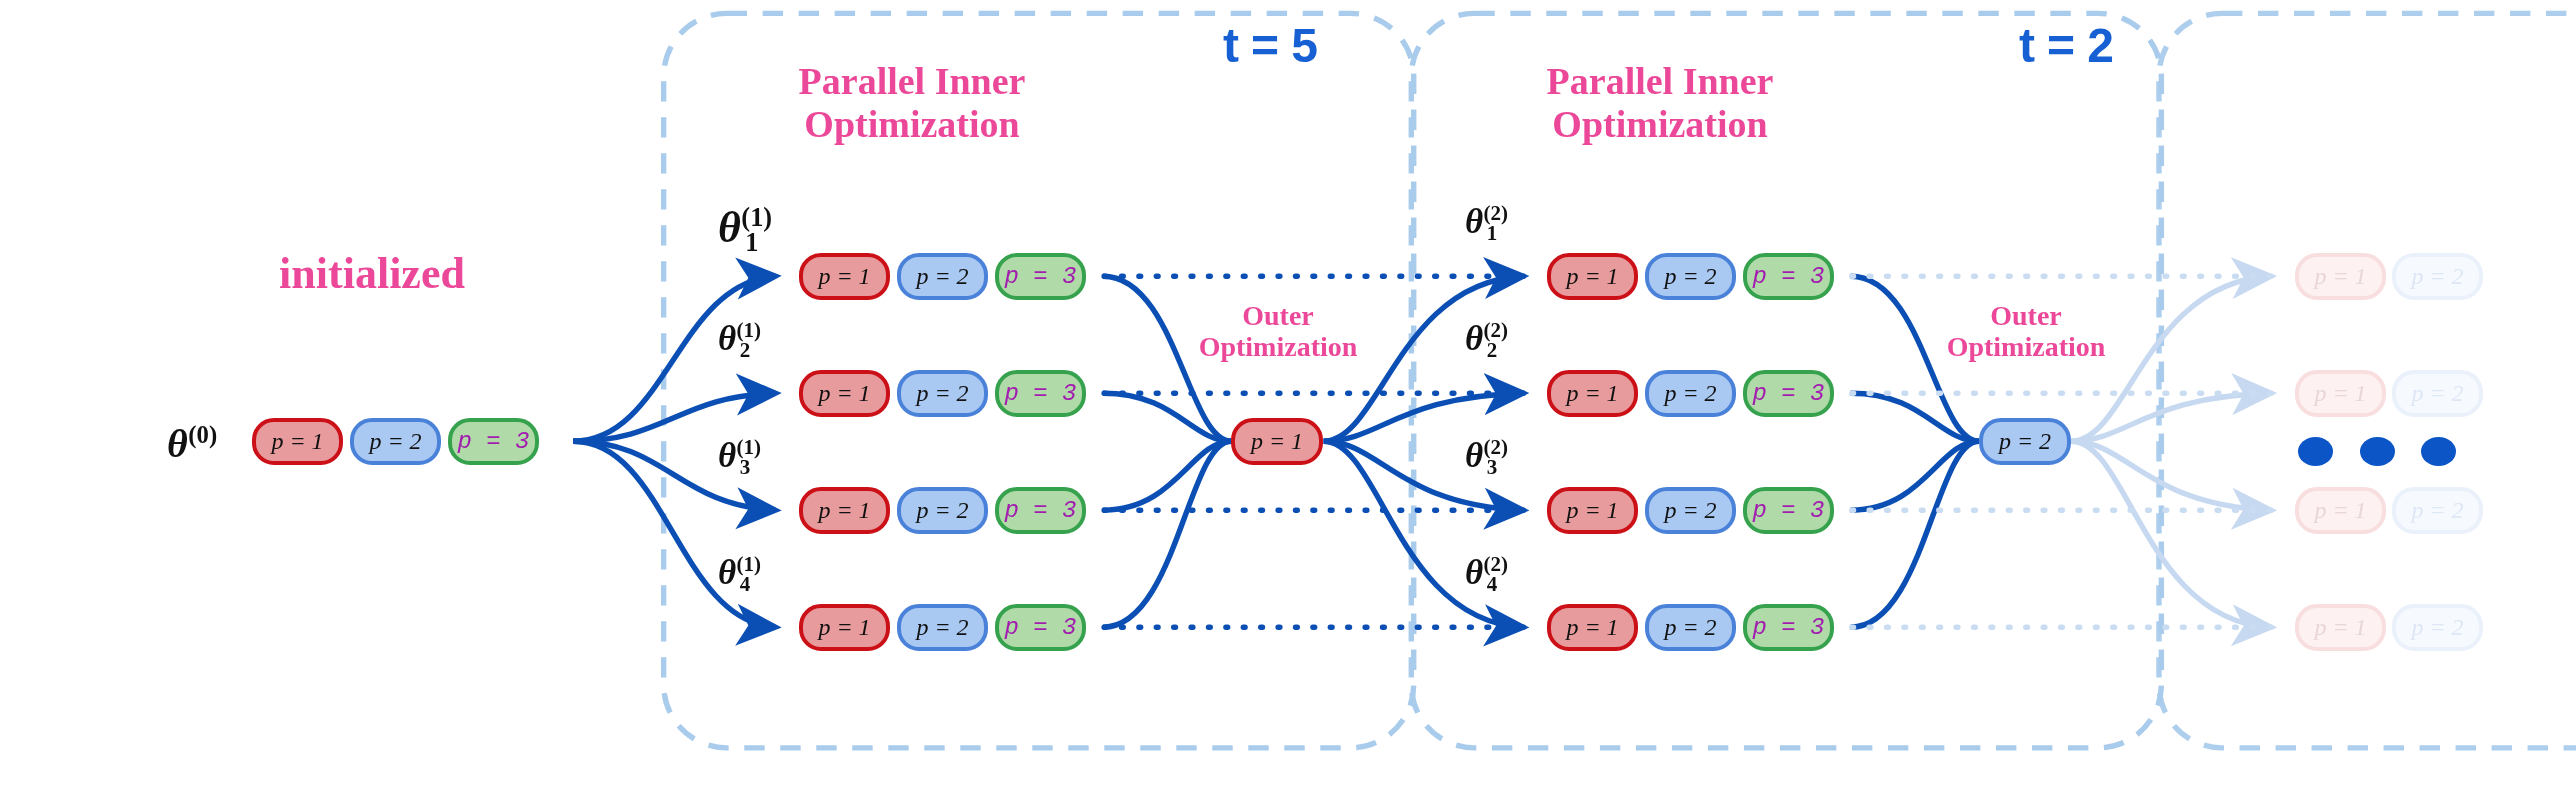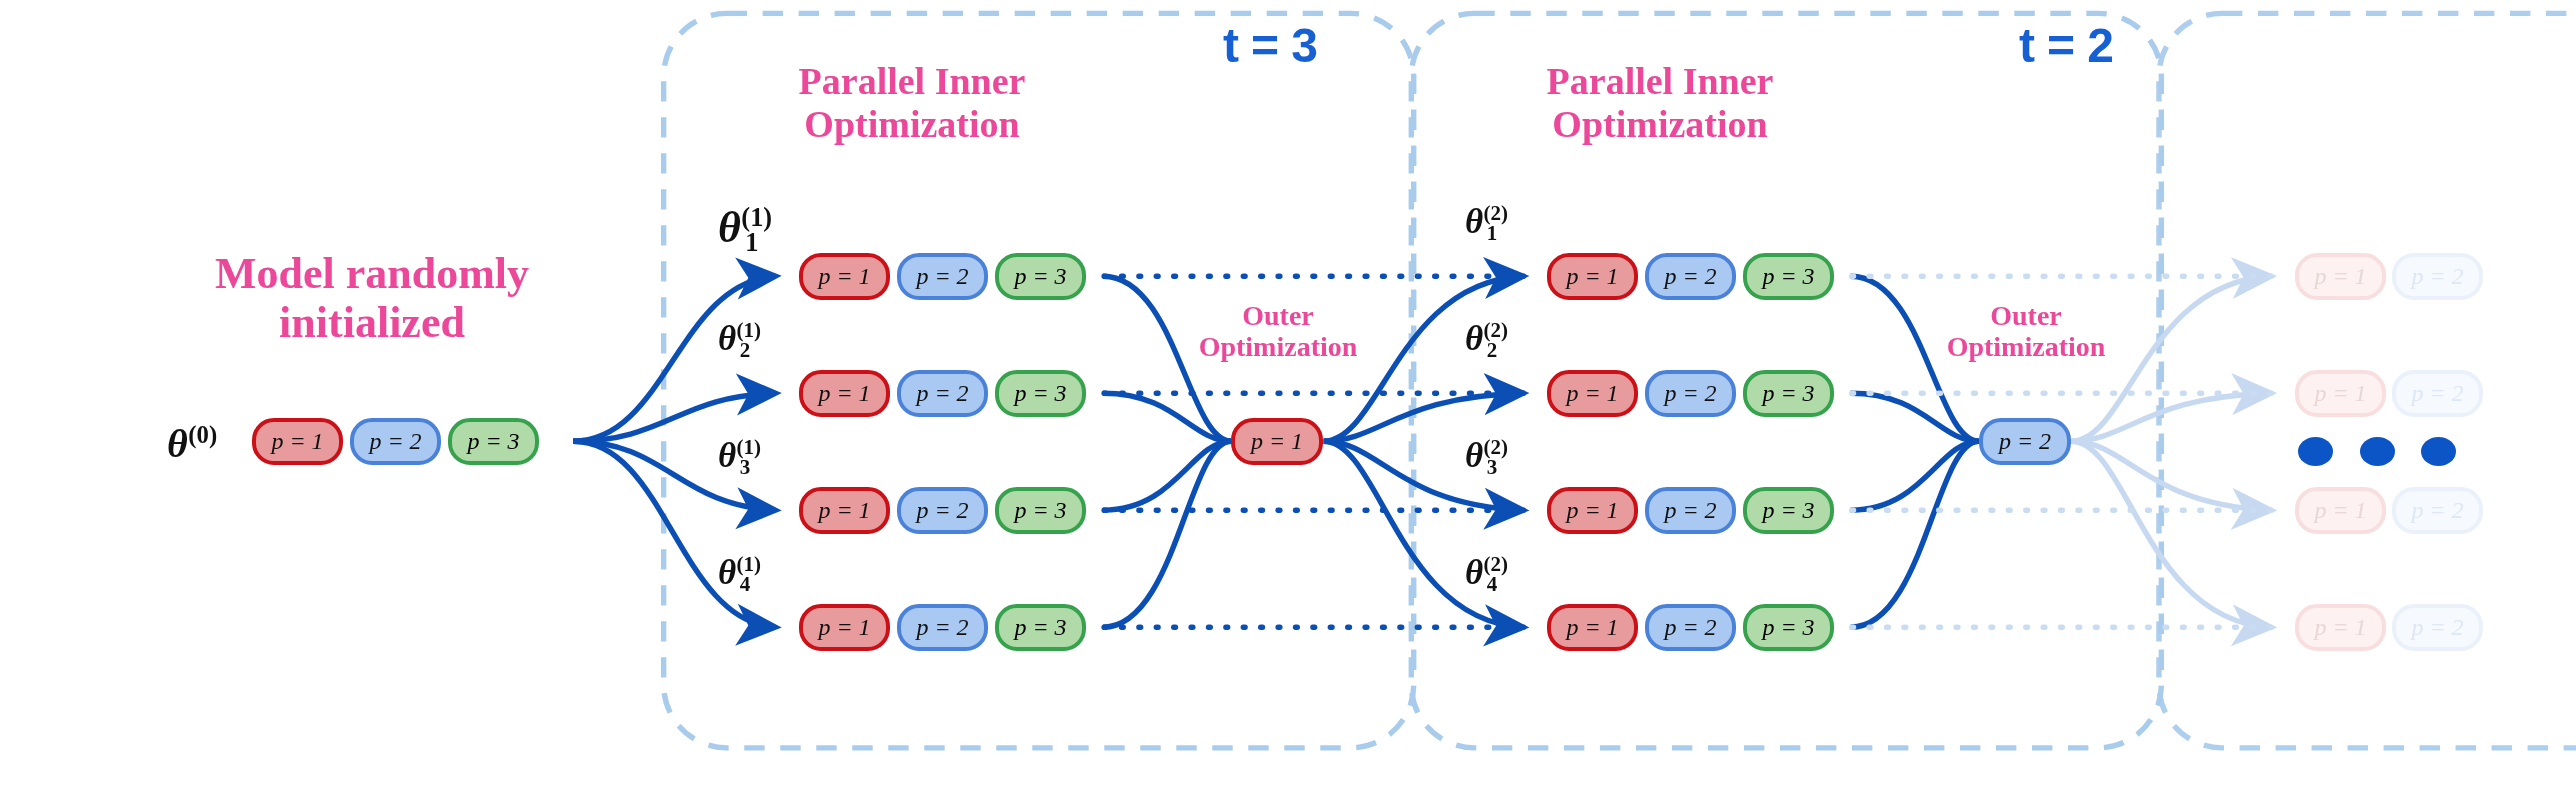--- a/index.html
+++ b/index.html
@@ -5,21 +5,21 @@
   html,body{margin:0;padding:0;background:#ffffff;}
   body{width:2576px;height:805px;overflow:hidden;
        font-family:"Liberation Serif",serif;}
   #stage{position:relative;width:2576px;height:805px;background:#fff;}
   svg.layer{position:absolute;left:0;top:0;width:2576px;height:805px;}
   .pbox{position:absolute;display:flex;align-items:center;justify-content:center;
         border-radius:22px;box-sizing:border-box;font-style:italic;
         font-family:"Liberation Serif",serif;white-space:nowrap;}
   .pbox.red  {background:#e79b9c;border:4.2px solid #cc1017;color:#111;}
   .pbox.blue {background:#a9c9f2;border:4.2px solid #4b82d9;color:#111;}
-  .pbox.green{background:#b1daa9;border:4.2px solid #36a24e;color:#000000;}
+  .pbox.green{background:#b1daa9;border:4.2px solid #36a24e;color:#a21caf;font-family:Liberation Mono, monospace;}
   .pbox.ghost-red  {background:#fdf1f1;border:4.2px solid #f8dede;color:#e9d6d6;}
   .pbox.ghost-blue {background:#f6f9fe;border:4.2px solid #eaf1fb;color:#dde7f5;}
   .hdr{position:absolute;color:#ec4899;font-weight:bold;text-align:center;
        font-family:"Liberation Serif",serif;line-height:1.12;}
   .tlab{position:absolute;color:#1660d4;font-weight:bold;
         font-family:"Liberation Sans",sans-serif;letter-spacing:-0.6px;}
   .theta{position:absolute;color:#111;font-family:"Liberation Serif",serif;
          font-style:italic;font-weight:bold;white-space:nowrap;}
   .theta .sup{font-size:.60em;font-style:normal;position:relative;top:-.62em;left:.02em;}
   .theta .sub{font-size:.60em;font-style:normal;position:relative;top:.34em;left:-1.00em;}
@@ -94,33 +94,32 @@
     </g>
     <g stroke="#c9dcf1" stroke-width="9" stroke-dasharray="3 26" stroke-linecap="round">
       <line x1="3086" y1="460" x2="3786" y2="460"></line>
       <line x1="3086" y1="655" x2="3786" y2="655"></line>
       <line x1="3086" y1="850" x2="3786" y2="850"></line>
       <line x1="3086" y1="1045" x2="3786" y2="1045"></line>
     </g>
   </svg>
 
   <div class="hdr" style="left:180px;top:249px;width:384px;font-size:44px;">
-    <div>Model randomly</div>
     <div>initialized</div>
   </div>
 
   <div class="theta theta0" style="left:167px;top:420px;font-size:40px;">
     <span>θ</span><span class="sup">(0)</span>
   </div>
 
   <div class="pbox red" style="left:252px;top:418px;width:91px;height:47px;font-size:24px;">p = 1</div>
   <div class="pbox blue" style="left:350px;top:418px;width:91px;height:47px;font-size:24px;">p = 2</div>
   <div class="pbox green" style="left:448px;top:418px;width:91px;height:47px;font-size:24px;">p = 3</div>
 
-  <div class="tlab" style="left:1223px;top:18px;font-size:48px;">t = 3</div>
+  <div class="tlab" style="left:1223px;top:18px;font-size:48px;">t = 5</div>
 
   <div class="hdr" style="left:738px;top:60px;width:348px;font-size:38px;">
     <div>Parallel Inner</div>
     <div>Optimization</div>
   </div>
 
   <div class="theta" style="left:718px;top:202px;font-size:44px;">
     <span>θ</span><span class="sup">(1)</span><span class="sub">1</span>
   </div>
   <div class="pbox red" style="left:799px;top:253px;width:91px;height:47px;font-size:24px;">p = 1</div>

